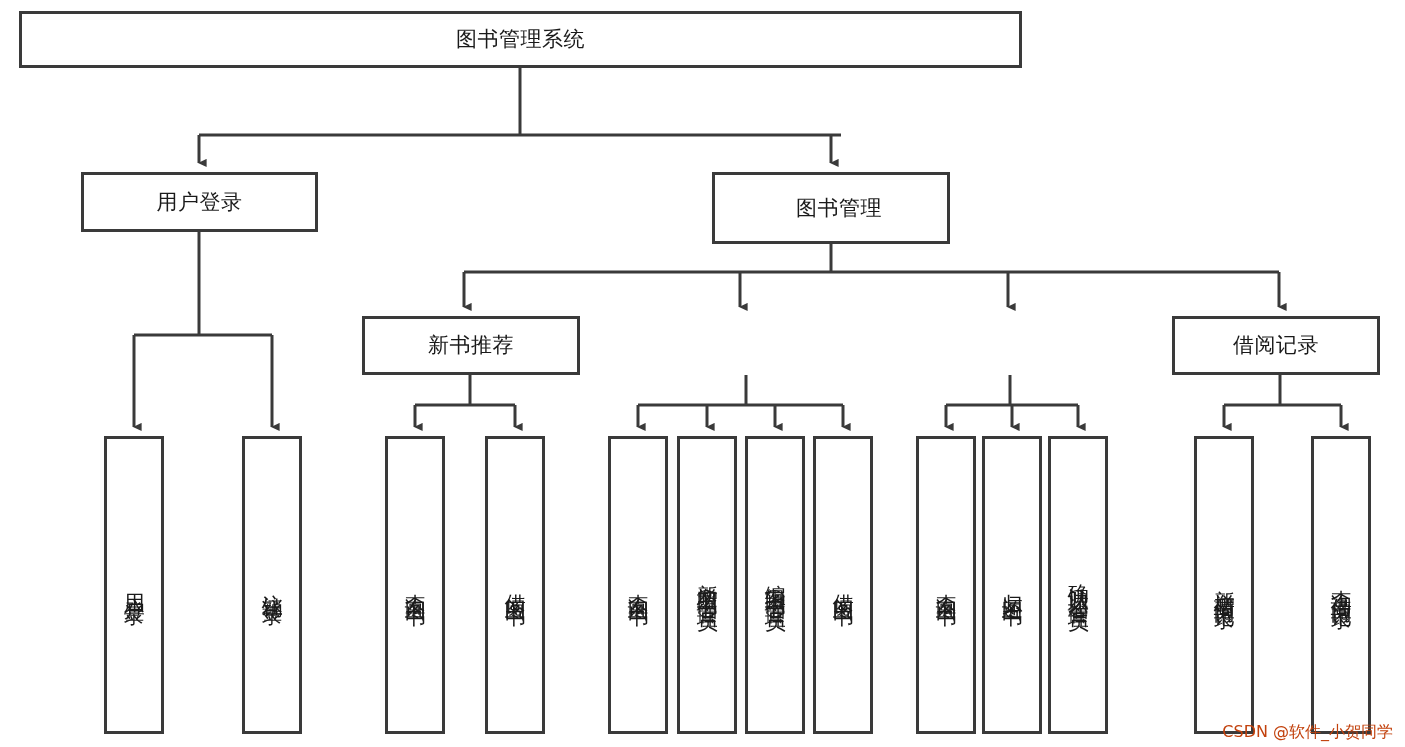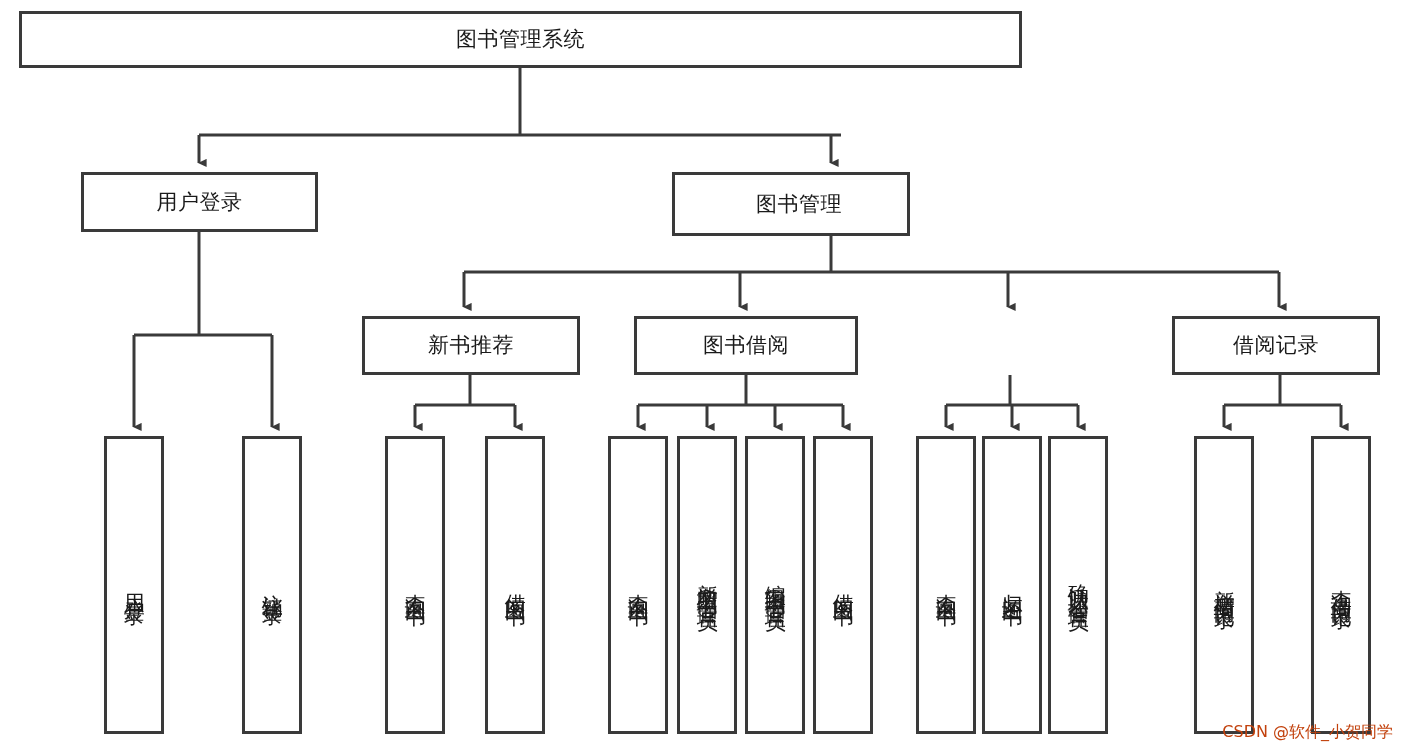--- a/index.html
+++ b/index.html
@@ -118,29 +118,26 @@
     </g>
   </svg>
 
   <div class="node-box" style="left:19px; top:11px; width:1003px; height:57px;">
     <span class="node-label">图书管理系统</span>
   </div>
 
   <div class="node-box" style="left:81px; top:172px; width:237px; height:60px;">
     <span class="node-label">用户登录</span>
   </div>
-  <div class="node-box" style="left:672px; top:172px; width:238px; height:64px;padding-left:16px;">
+  <div class="node-box" style="left:712px; top:172px; width:238px; height:72px;padding-left:16px;">
     <span class="node-label">图书管理</span>
   </div>
 
   <div class="node-box" style="left:362px; top:316px; width:218px; height:59px;">
     <span class="node-label">新书推荐</span>
-  </div>
-  <div class="node-box" style="left:634px; top:316px; width:224px; height:59px;">
-    <span class="node-label">图书借阅</span>
   </div>
   <div class="node-box" style="left:1172px; top:316px; width:208px; height:59px;">
     <span class="node-label">借阅记录</span>
   </div>
 
   <div class="node-box" style="left:104px; top:436px; width:60px; height:298px;">
     <span class="node-label vertical">用户登录</span>
   </div>
   <div class="node-box" style="left:242px; top:436px; width:60px; height:298px;">
     <span class="node-label vertical">注销登录</span>

